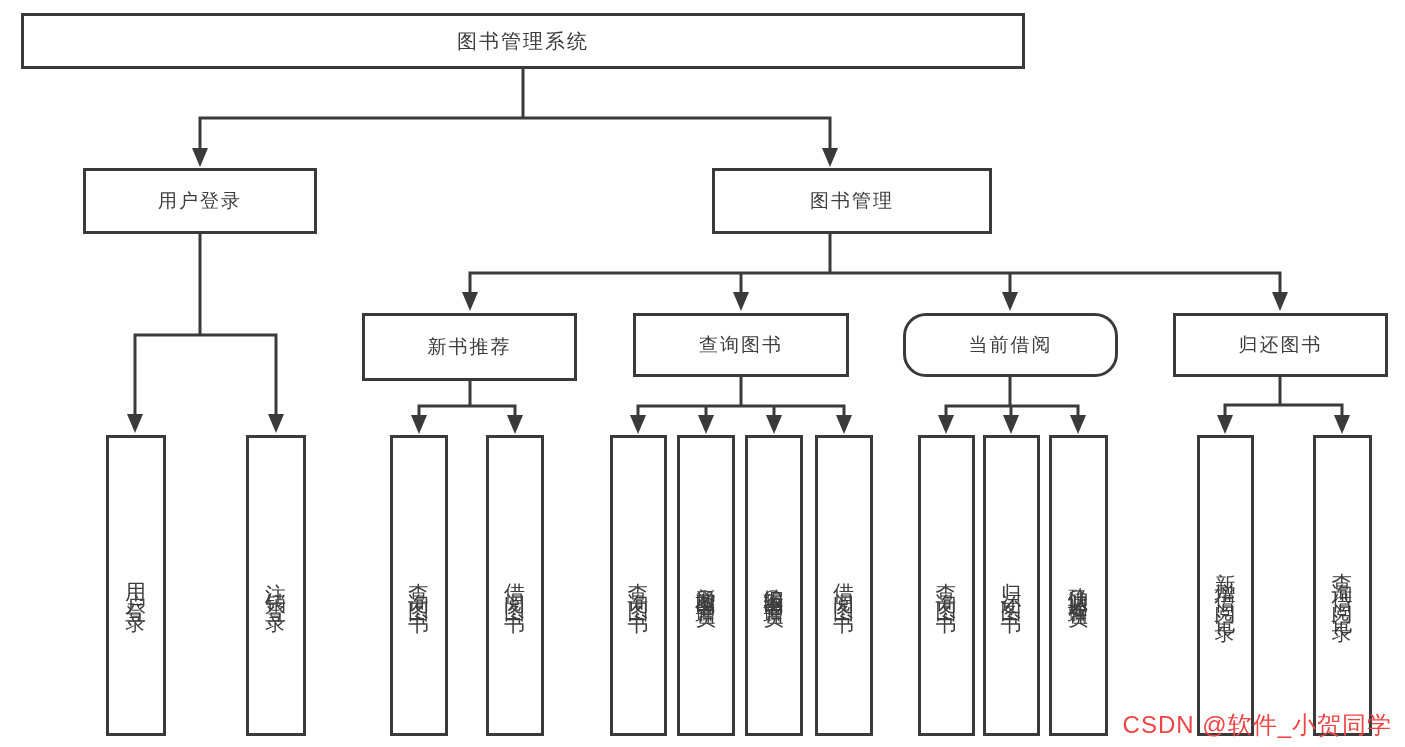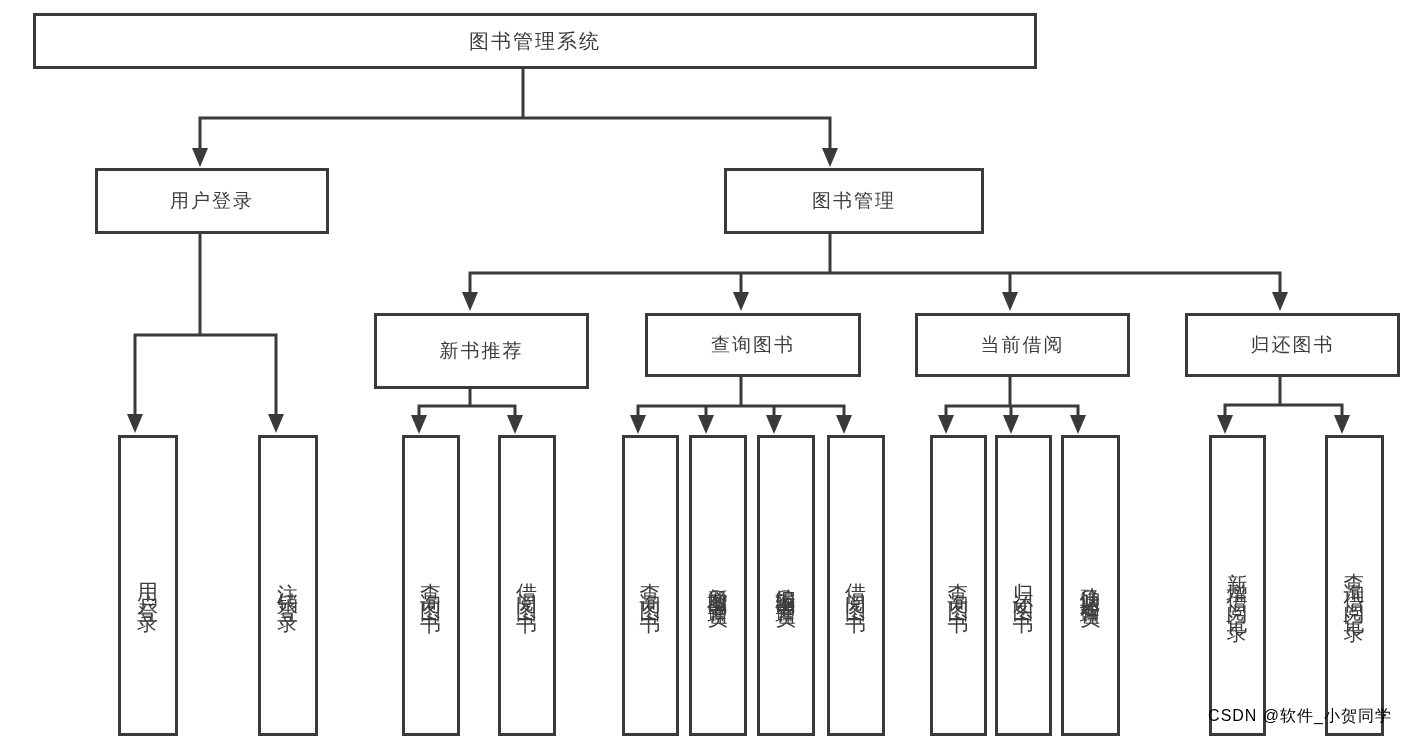--- a/index.html
+++ b/index.html
@@ -21,39 +21,38 @@
     position: absolute;
     z-index: 2;
     box-sizing: border-box;
     background: #ffffff;
     border: 3px solid #3a3a3a;
     color: #3d3d3d;
     display: flex;
     align-items: center;
     justify-content: center;
     text-align: center;
-    margin-left: 12px;
   }
   .node.h { font-size: 19px; letter-spacing: 2px; }
   .node.root { font-size: 20px; }
   .node.v {
     writing-mode: vertical-rl;
     text-orientation: mixed;
     font-size: 21px;
     letter-spacing: 10px;
     line-height: 1;
   }
   .node.v.long { font-size: 20px; letter-spacing: 3px; }
   #watermark {
     position: absolute;
     right: 13px;
-    bottom: 20px;
+    bottom: 6px;
     z-index: 3;
-    color: #000000;
-    font-size: 16px;
+    color: #ef4444;
+    font-size: 24px;
     letter-spacing: 1px;
   }
 </style>
 </head>
 <body>
 
 <div id="stage">
 
   <svg id="connectors" viewBox="0 0 1405 747" xmlns="http://www.w3.org/2000/svg">
     <path fill="none" stroke="#3a3a3a" stroke-width="3" stroke-linecap="square" d="
@@ -83,25 +82,25 @@
       <polygon points="1003,415 1019,415 1011,434"></polygon>
       <polygon points="1070,415 1086,415 1078,434"></polygon>
       <polygon points="1217,415 1233,415 1225,434"></polygon>
       <polygon points="1334,415 1350,415 1342,434"></polygon>
     </g>
   </svg>
 
   <div class="node h root" style="left:21px; top:13px; width:1004px; height:56px;">图书管理系统</div>
 
   <div class="node h" style="left:83px; top:168px; width:234px; height:66px;">用户登录</div>
-  <div class="node h" style="left:712px; top:168px; width:260px; height:66px;">图书管理</div>
+  <div class="node h" style="left:712px; top:168px; width:280px; height:66px;">图书管理</div>
 
-  <div class="node h" style="left:362px; top:313px; width:215px; height:76px;">新书推荐</div>
+  <div class="node h" style="left:362px; top:313px; width:215px; height:68px;">新书推荐</div>
   <div class="node h" style="left:633px; top:313px; width:216px; height:64px;">查询图书</div>
-  <div class="node h" style="left:903px; top:313px; width:215px; height:64px;">当前借阅</div>
+  <div class="node h" style="left:903px; top:313px; width:215px; height:64px;border-radius:23px;">当前借阅</div>
   <div class="node h" style="left:1173px; top:313px; width:215px; height:64px;">归还图书</div>
 
   <div class="node v" style="left:106px; top:435px; width:60px; height:301px;">用户登录</div>
   <div class="node v" style="left:246px; top:435px; width:60px; height:301px;">注销登录</div>
 
   <div class="node v" style="left:390px; top:435px; width:58px; height:301px;">查询图书</div>
   <div class="node v" style="left:486px; top:435px; width:58px; height:301px;">借阅图书</div>
 
   <div class="node v" style="left:610px; top:435px; width:57px; height:301px;">查询图书</div>
   <div class="node v long" style="left:677px; top:435px; width:58px; height:301px;">新增图书（管理员）</div>

